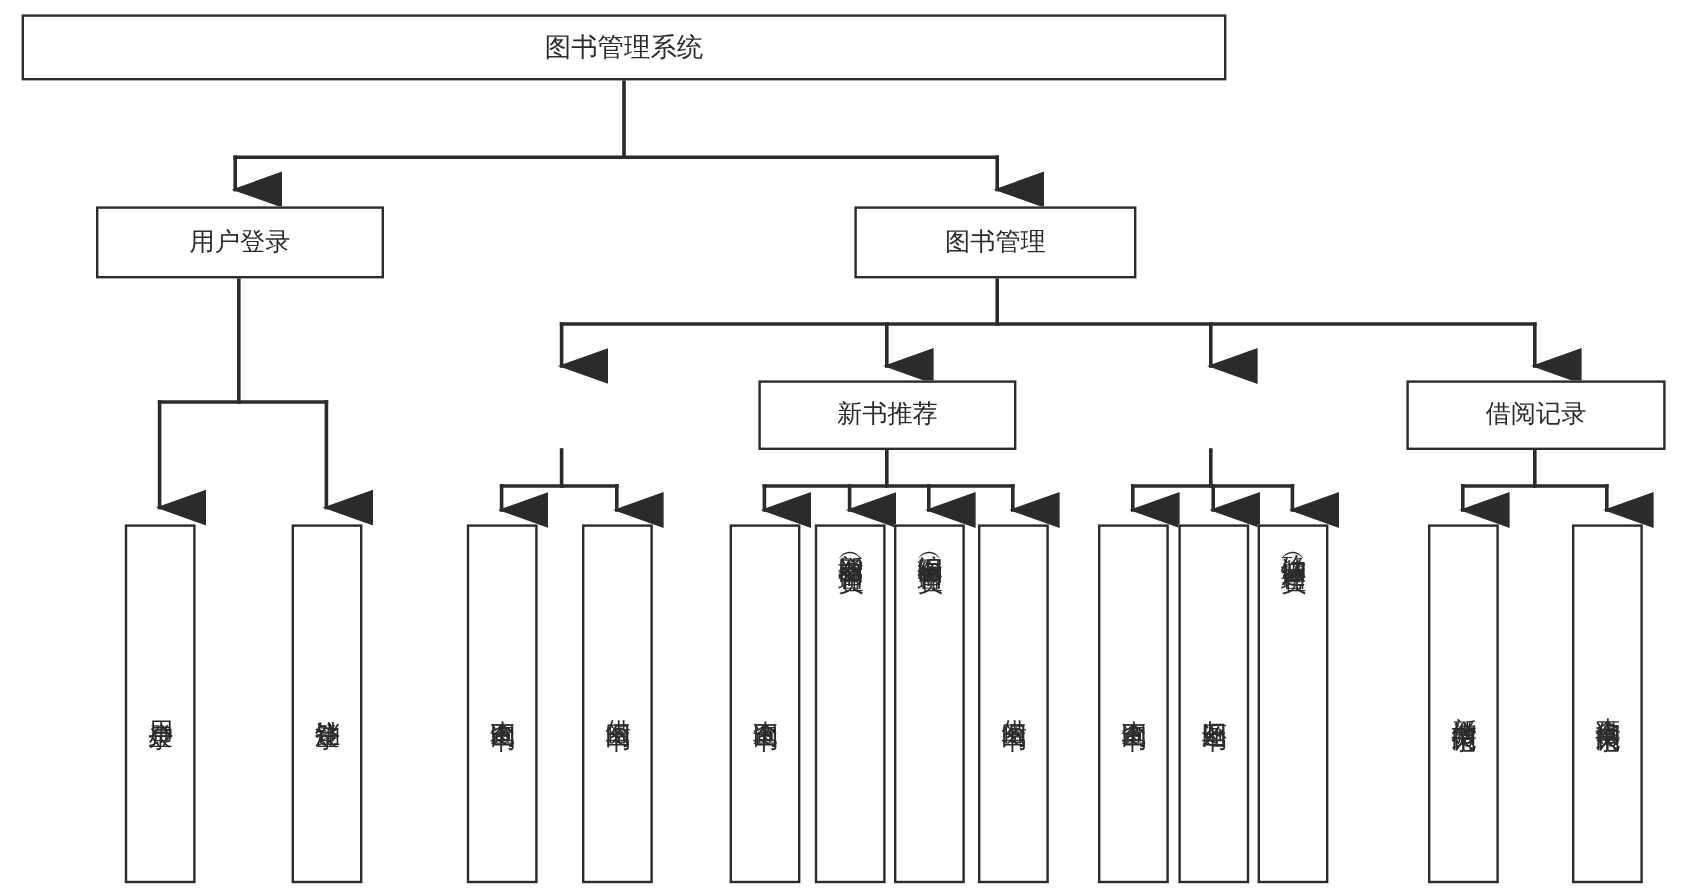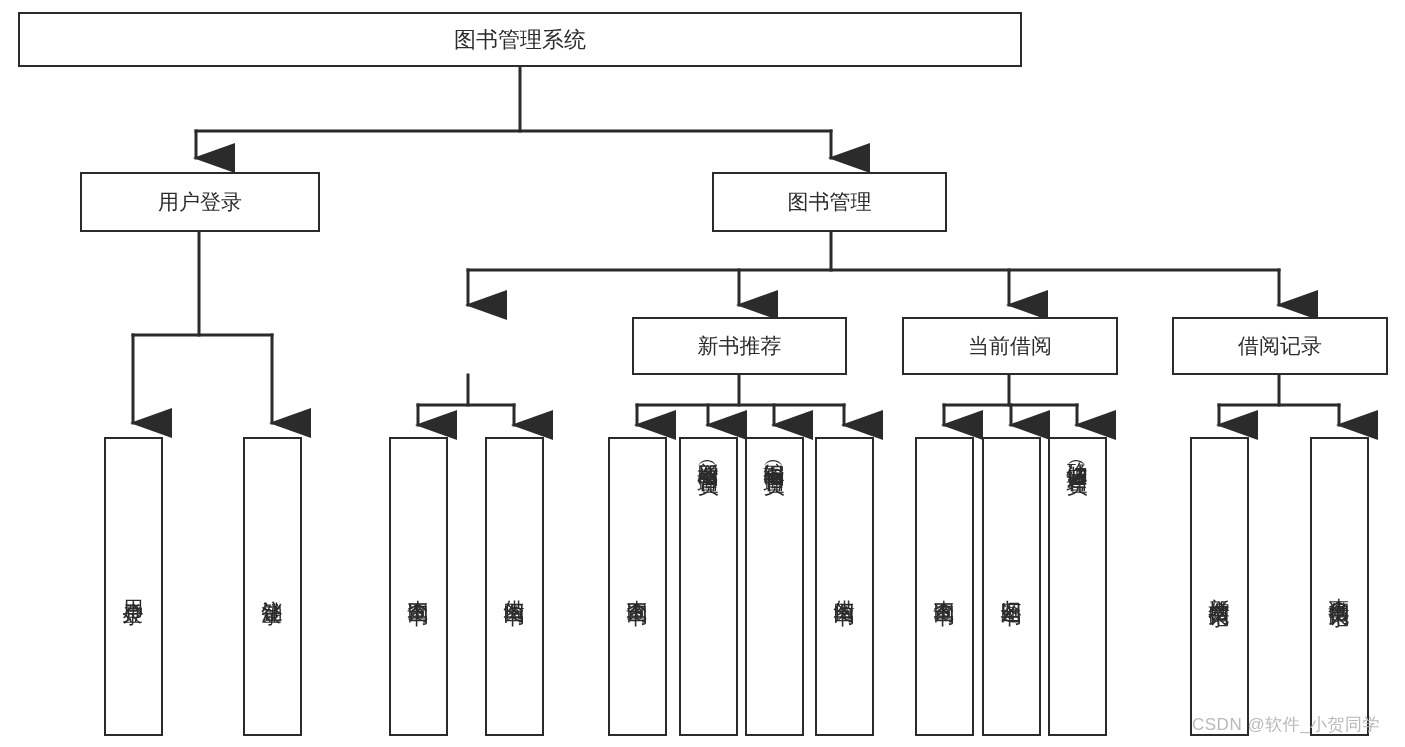--- a/index.html
+++ b/index.html
@@ -147,23 +147,20 @@
   <div class="node horiz" style="left:80px; top:172px; width:240px; height:60px;">
     <span class="node-label">用户登录</span>
   </div>
   <div class="node horiz" style="left:712px; top:172px; width:235px; height:60px;">
     <span class="node-label">图书管理</span>
   </div>
 
   <div class="node horiz" style="left:632px; top:317px; width:215px; height:58px;">
     <span class="node-label">新书推荐</span>
   </div>
-  <div class="node horiz" style="left:902px; top:317px; width:216px; height:58px;">
-    <span class="node-label">当前借阅</span>
-  </div>
   <div class="node horiz" style="left:1172px; top:317px; width:216px; height:58px;">
     <span class="node-label">借阅记录</span>
   </div>
 
   <div class="node vert center-text" style="left:104px; top:437px; width:59px; height:299px;">
     <span class="node-label">用户登录</span>
   </div>
   <div class="node vert center-text" style="left:243px; top:437px; width:59px; height:299px;">
     <span class="node-label">注销登录</span>
   </div>
@@ -198,15 +195,14 @@
     <span class="node-label">确认归还（管理员）</span>
   </div>
 
   <div class="node vert center-text" style="left:1190px; top:437px; width:59px; height:299px;">
     <span class="node-label">新增借阅记录</span>
   </div>
   <div class="node vert center-text" style="left:1310px; top:437px; width:59px; height:299px;">
     <span class="node-label">查询借阅记录</span>
   </div>
 
-  <div class="watermark">CSDN @软件_小贺同学</div>
 
 </div>
 
 </body></html>

